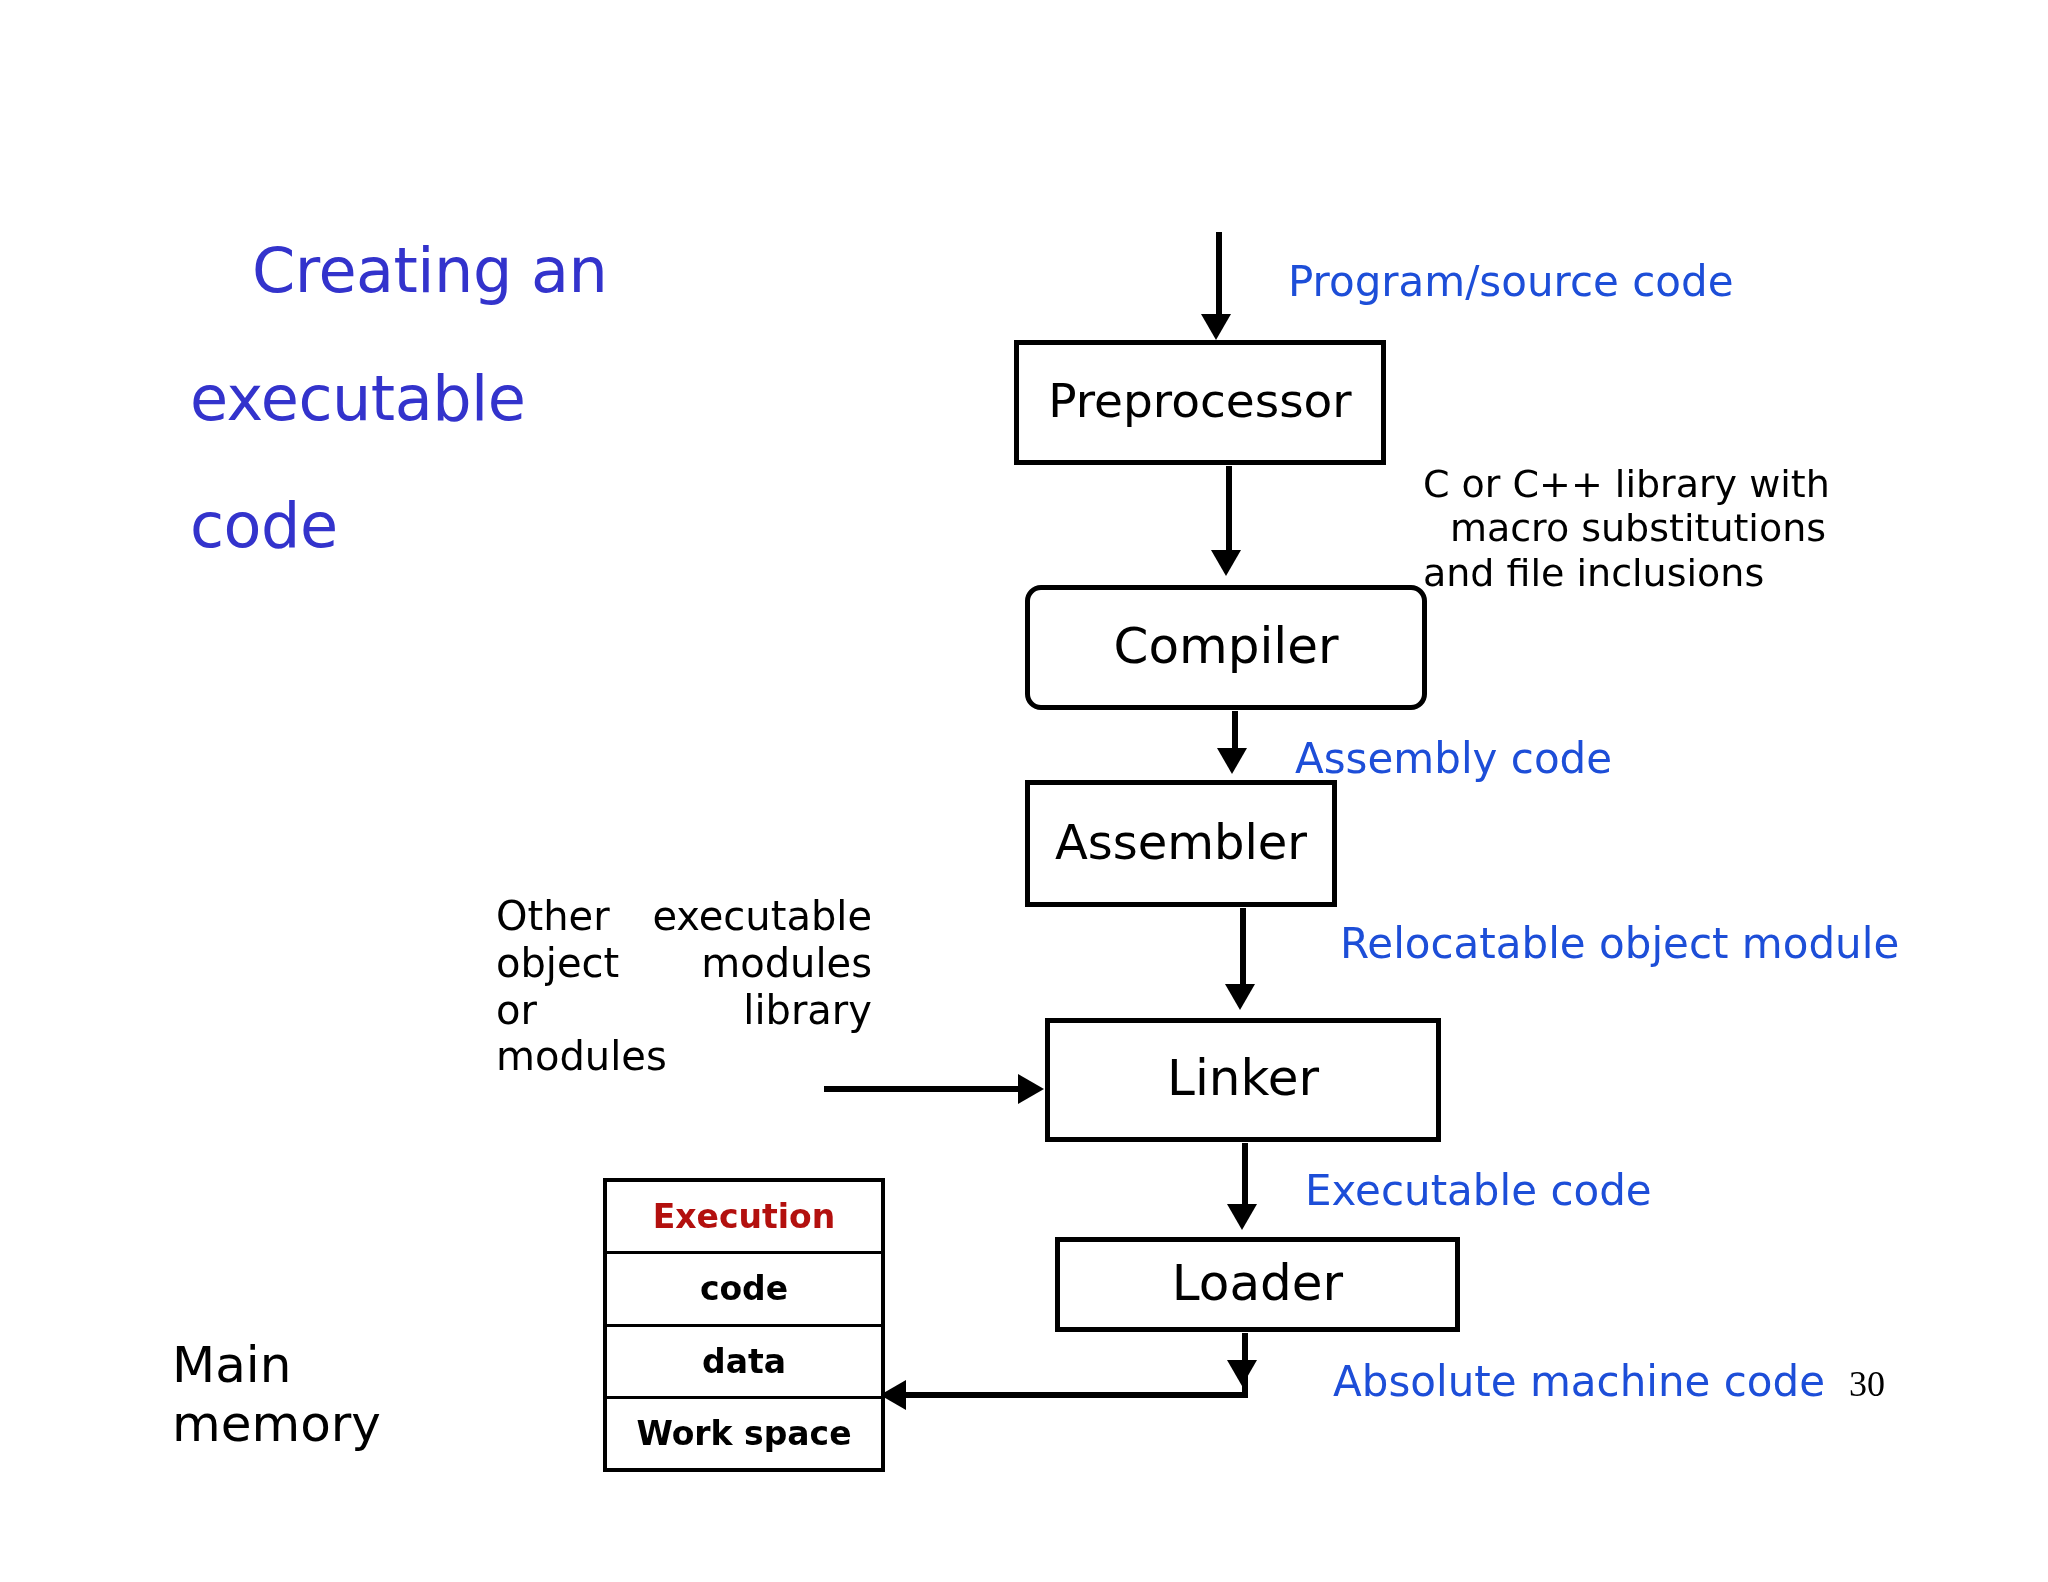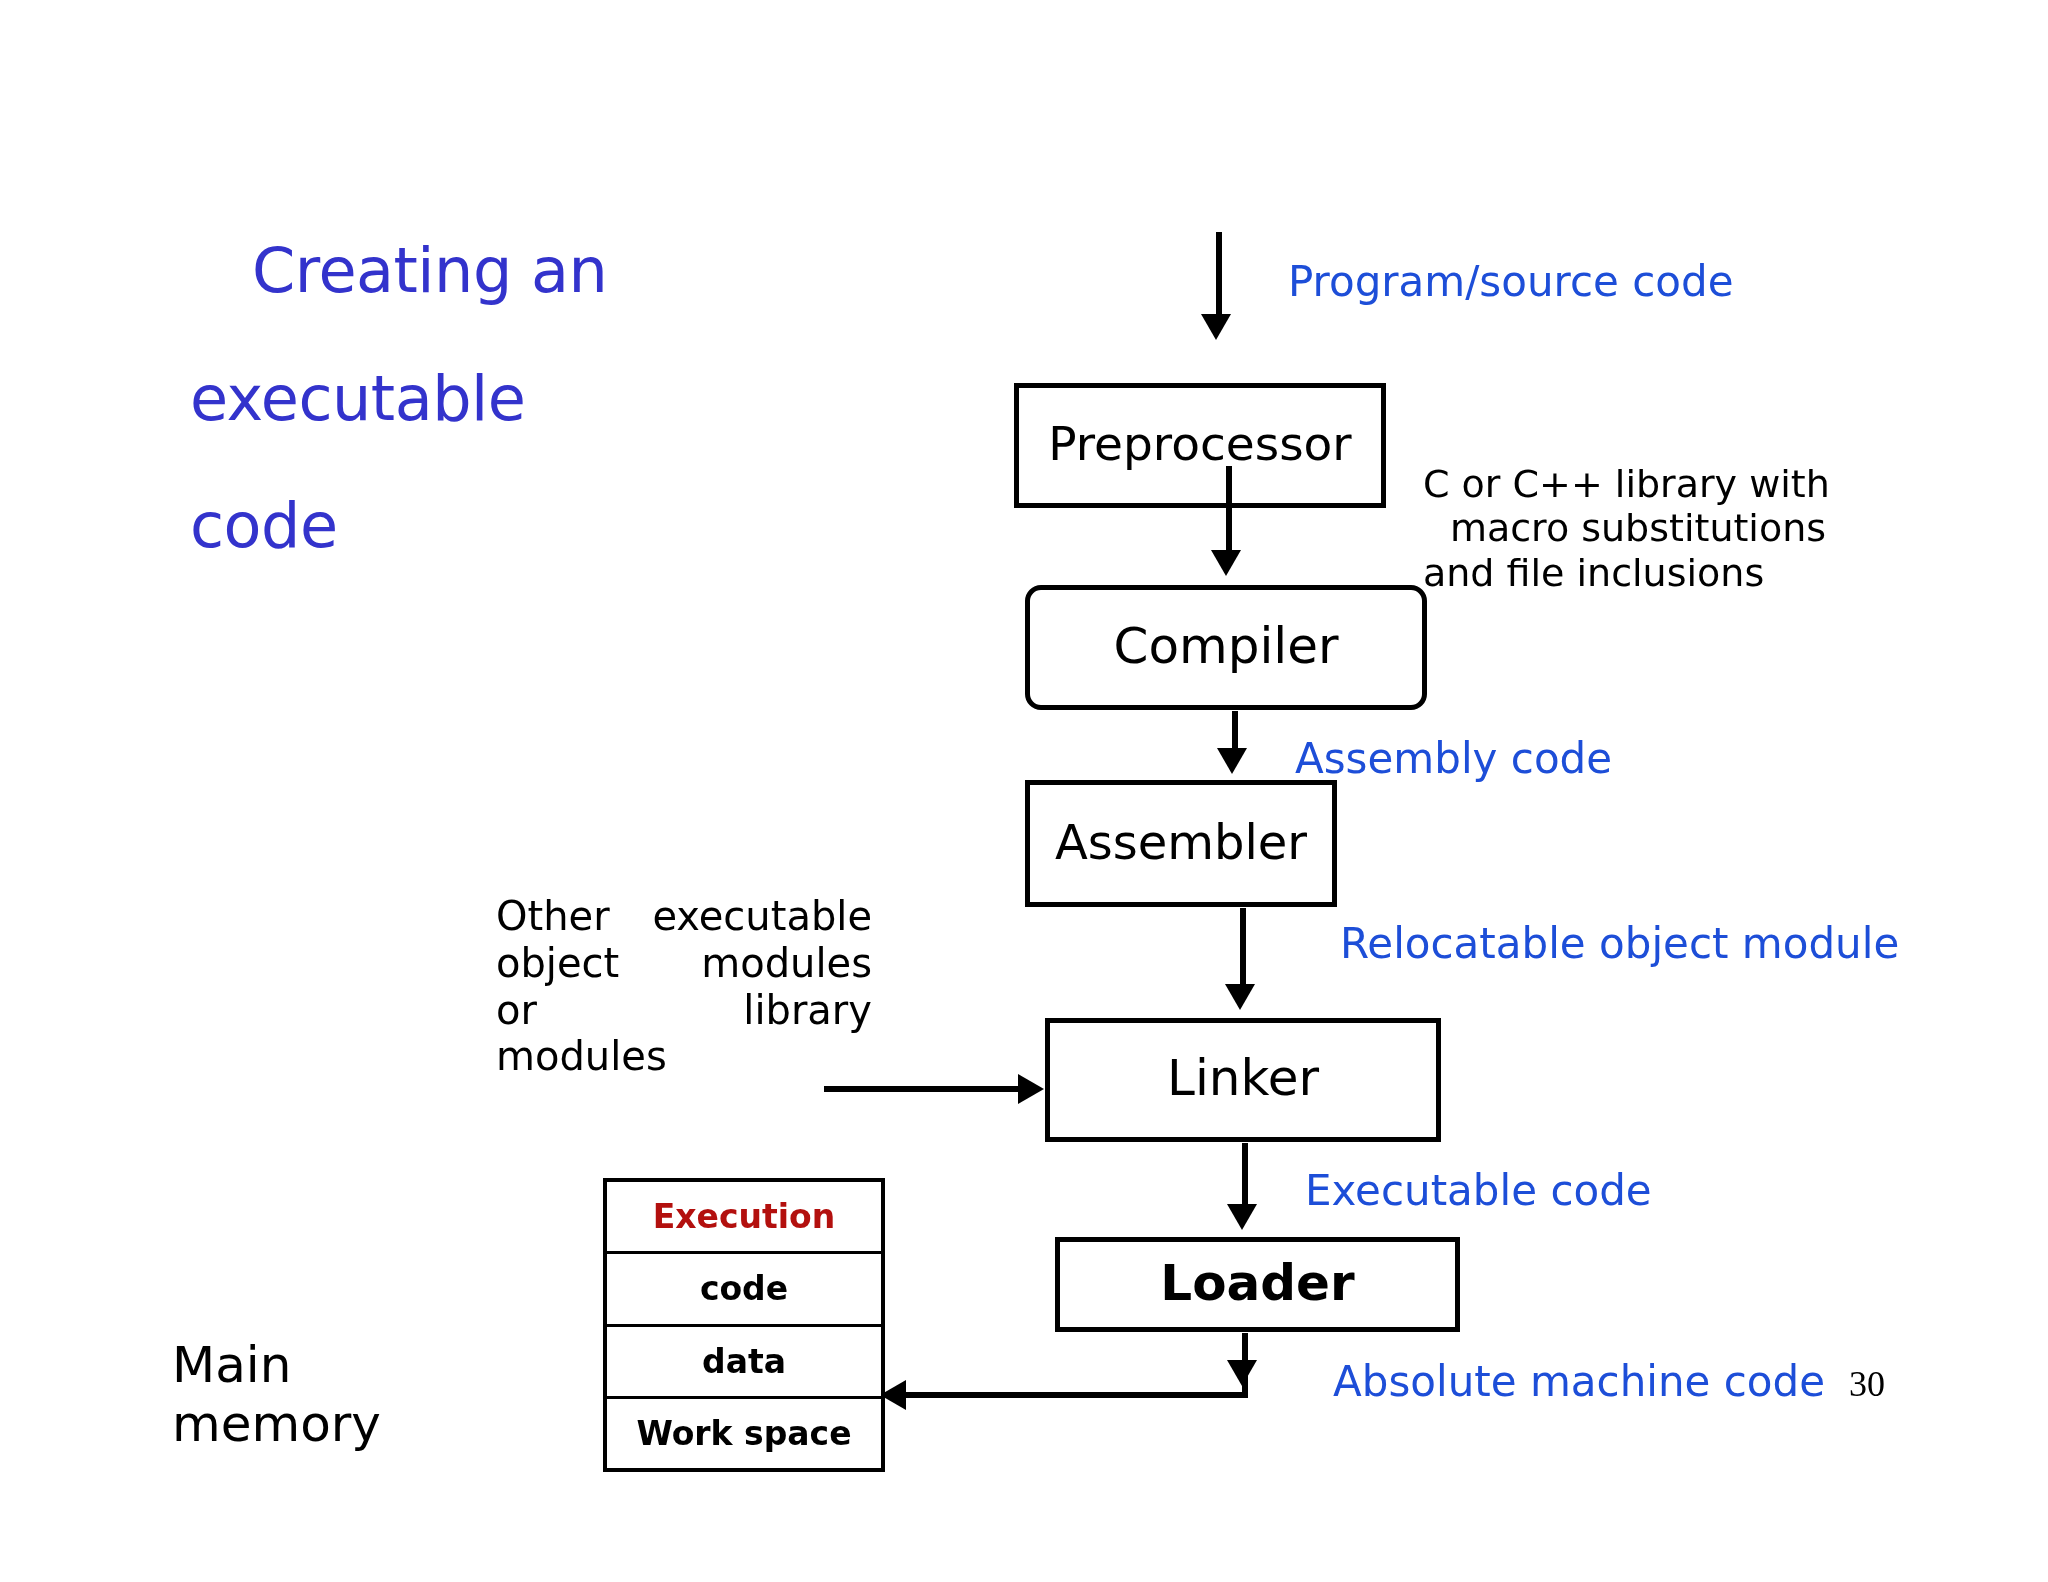--- a/index.html
+++ b/index.html
@@ -41,25 +41,25 @@
     background: #ffffff;
     display: flex;
     align-items: center;
     justify-content: center;
     font-size: 47px;
     color: #000000;
     line-height: 1;
   }
   .pbox span { display: block; margin-top: -4px; }
 
-  #box-preprocessor { left: 1014px; top: 340px;  width: 372px; height: 125px; margin-top: 43px; }
+  #box-preprocessor { left: 1014px; top: 340px;  width: 372px; height: 125px; }
   #box-compiler     { left: 1025px; top: 585px;  width: 402px; height: 125px; }
   #box-assembler    { left: 1025px; top: 780px;  width: 312px; height: 127px; }
   #box-linker       { left: 1045px; top: 1018px; width: 396px; height: 124px; }
-  #box-loader       { left: 1055px; top: 1237px; width: 405px; height: 95px; font-weight: bold;  }
+  #box-loader       { left: 1055px; top: 1237px; width: 405px; height: 95px;  }
 
   #box-compiler  { font-size: 50px; border-radius: 16px; }
   #box-linker    { font-size: 50px; }
   #box-loader    { font-size: 50px; }
   #box-assembler { font-size: 48px; }
 
   
   .vline {
     position: absolute;
     width: 6px;

